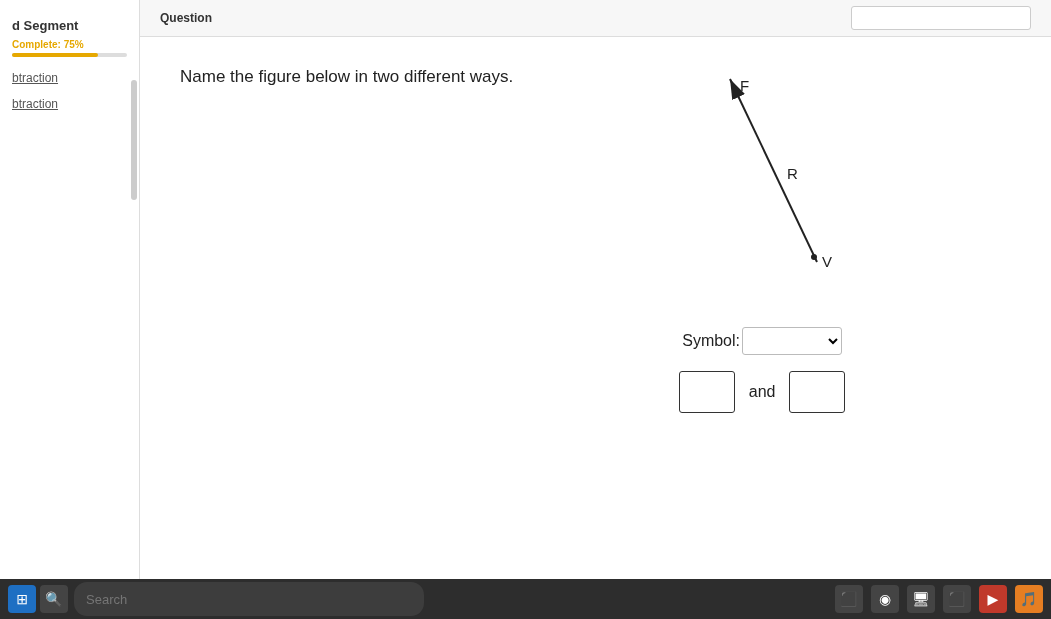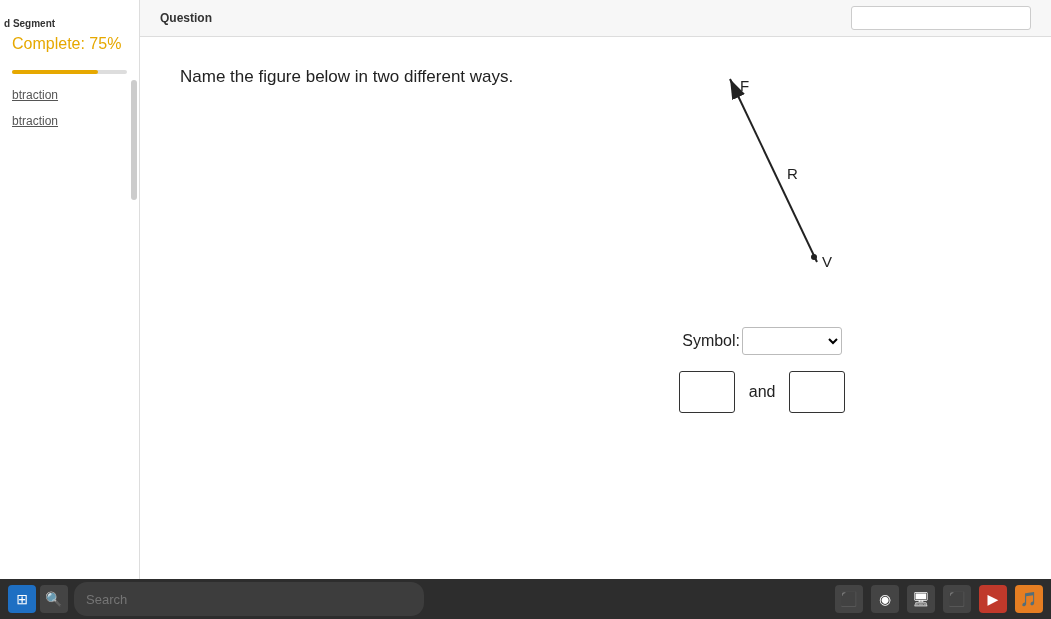--- a/index.html
+++ b/index.html
@@ -17,33 +17,33 @@
       width: 140px;
       min-width: 140px;
       background: #fff;
       border-right: 1px solid #ddd;
       display: flex;
       flex-direction: column;
       padding: 10px 0;
       position: relative;
     }
     .sidebar-section-label {
-      font-size: 10px;
+      font-size: 13px;
       color: #333;
-      padding: 8px 12px 4px 4px;
+      padding: 8px 12px 4px 12px;
       font-weight: 600;
     }
     .progress-bar-container {
       padding: 2px 12px 8px 12px;
     }
     .progress-label {
-      font-size: 16px;
+      font-size: 10px;
       color: #e6a800;
-      font-weight: normal;
-      margin-bottom: 17px;
+      font-weight: bold;
+      margin-bottom: 3px;
     }
     .progress-bar-bg {
       background: #ddd;
       height: 4px;
       border-radius: 2px;
       width: 100%;
     }
     .progress-bar-fill {
       background: #e6a800;
       height: 4px;

